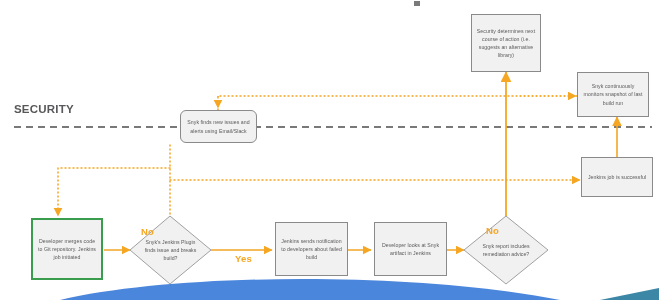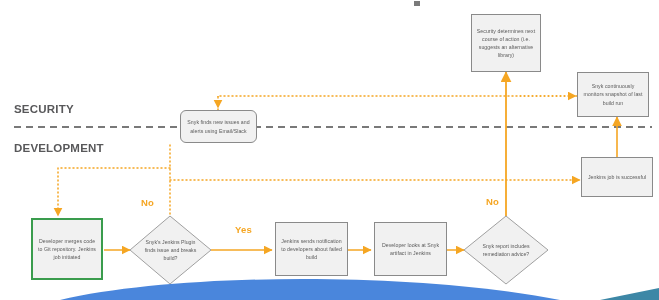--- a/index.html
+++ b/index.html
@@ -35,20 +35,21 @@
     color:#58585a;
     letter-spacing:.2px;
     white-space:nowrap;
   }
   .branch-label{
     position:absolute;
     font-size:9.5px;
     font-weight:bold;
     color:#f5a623;
     letter-spacing:.2px;
+    margin-top:29px;
   }
   .diamond-wrap{position:absolute;}
   .diamond-text{
     position:absolute;left:0;top:0;width:100%;height:100%;
     display:flex;align-items:center;justify-content:center;
     text-align:center;
     font-size:5.2px;line-height:1.55;color:#5a5a5a;
     padding:0 10px;box-sizing:border-box;
   }
   .top-mark{
@@ -98,21 +99,20 @@
     <polygon points="170,216 211,250 170,284 130,250" fill="#f1f1f1" stroke="#a0a0a0" stroke-width="1"></polygon>
     <polygon points="506,216 548,250 506,284 464,250" fill="#f1f1f1" stroke="#a0a0a0" stroke-width="1"></polygon>
 
     <path d="M60,300 C180,272 420,272 560,300 L560,300 L60,300 Z" fill="#4a86dc"></path>
     <path d="M600,300 L659,288 L659,300 Z" fill="#3d87a6"></path>
   </svg>
 
   <div class="top-mark" style="left:414px;top:1px;width:6px;height:5px;"></div>
 
   <div class="swim-label" style="left:14px;top:103px;">SECURITY</div>
-  <div class="swim-label" style="left:14px;top:142px;">DEVELOPMENT</div>
 
   <div class="node" style="left:471px;top:14px;width:70px;height:58px;">
     <span>Security determines next course of action (i.e. suggests an alternative library)</span>
   </div>
 
   <div class="node" style="left:577px;top:72px;width:72px;height:45px;">
     <span>Snyk continuously monitors snapshot of last build run</span>
   </div>
 
   <div class="node round" style="left:180px;top:110px;width:77px;height:33px;">

